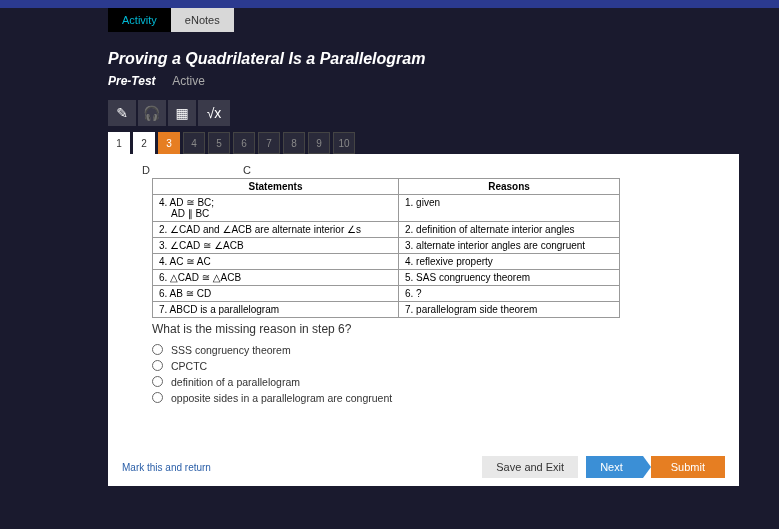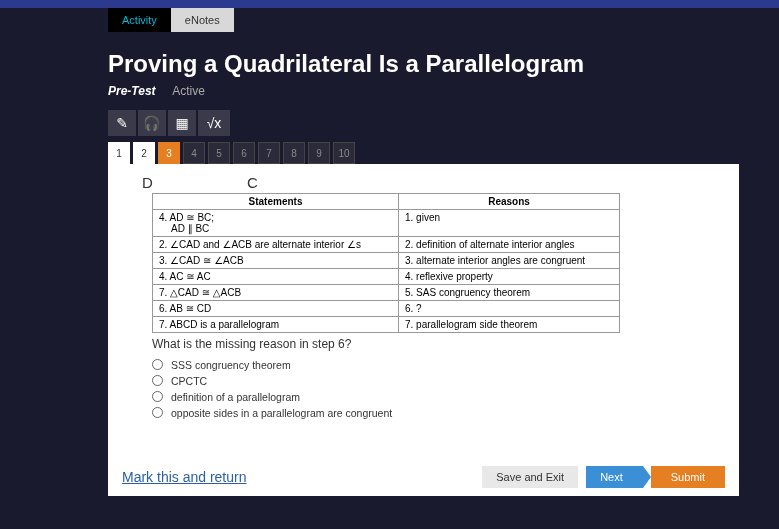--- a/index.html
+++ b/index.html
@@ -2,43 +2,43 @@
 <html><head>
   <meta charset="utf-8">
   <style>
     * { margin: 0; padding: 0; box-sizing: border-box; font-family: Arial, sans-serif; }
     body { background: #1a1a2e; width: 779px; height: 529px; overflow: hidden; position: relative; }
     .top-bar { background: #2b3a8f; height: 8px; width: 100%; }
     .tabs { display: flex; background: #1a1a2e; padding-left: 108px; }
     .tab { padding: 6px 14px; font-size: 11px; background: #d8d8d8; color: #333; cursor: pointer; }
     .tab.active { background: #000000; color: #00b8d4; }
     .header-section { padding: 18px 0 12px 108px; color: #fff; }
-    .lesson-title { font-size: 24px; font-weight: bold; margin-bottom: 6px; }
+    .lesson-title { font-size: 16px; font-weight: bold; margin-bottom: 6px; font-style: italic; }
     .lesson-sub { font-size: 12px; }
     .lesson-sub .pre { font-weight: bold; margin-right: 14px; font-style: italic; }
     .lesson-sub .active { color: #aaa; }
     .tools { display: flex; gap: 2px; padding-left: 108px; margin-bottom: 6px; }
     .tool-btn { width: 28px; height: 26px; background: #3a3a4a; display: flex; align-items: center; justify-content: center; cursor: pointer; color: #fff; font-size: 14px; }
     .tool-btn.wide { width: 32px; }
     .q-nav { display: flex; gap: 3px; padding-left: 108px; margin-bottom: 0; }
     .q-num { width: 22px; height: 22px; display: flex; align-items: center; justify-content: center; font-size: 10px; background: #2a2a3a; color: #888; border: 1px solid #444; cursor: pointer; }
     .q-num.done { background: #fff; color: #333; border-color: #fff; }
     .q-num.current { background: #e67e22; color: #fff; border-color: #e67e22; }
     .content { background: #fff; margin-left: 108px; margin-right: 40px; padding: 10px 14px 8px 14px; height: 332px; position: relative; }
-    .diagram-labels { font-size: 15px; color: #333; margin-bottom: 2px; }
+    .diagram-labels { font-size: 11px; color: #333; margin-bottom: 2px; }
     .diagram-labels .d-lbl { margin-left: 20px; margin-right: 90px; }
     .proof-table { border-collapse: collapse; font-size: 10px; margin-left: 30px; margin-top: 2px; width: 468px; }
     .proof-table th, .proof-table td { border: 1px solid #999; padding: 2px 6px; text-align: left; vertical-align: top; }
     .proof-table th { text-align: center; font-weight: bold; background: #fff; }
     .question-text { font-size: 12px; margin: 4px 0 8px 30px; color: #333; }
     .options { margin-left: 30px; }
     .option { display: flex; margin-bottom: 4px; font-size: 10.5px; color: #333; cursor: pointer; }
     .radio { width: 11px; height: 11px; border: 1.5px solid #666; border-radius: 50%; margin-right: 8px; flex-shrink: 0; }
     .footer { position: absolute; bottom: 8px; left: 14px; right: 14px; display: flex; align-items: center; justify-content: space-between; }
-    .mark-link { font-size: 14px; color: #2b5fa8; text-decoration: underline; cursor: pointer; }
+    .mark-link { font-size: 10px; color: #2b5fa8; cursor: pointer; }
     .btn-group { display: flex; gap: 8px; }
     .btn { padding: 5px 14px; font-size: 11px; cursor: pointer; border: none; position: relative; }
     .btn-save { background: #e8e8e8; color: #333; }
     .btn-next { background: #3b8fd6; color: #fff; padding-right: 20px; }
     .btn-next::after { content: ''; position: absolute; right: 0; top: 0; bottom: 0; width: 0; height: 0; border-top: 11px solid transparent; border-bottom: 11px solid transparent; border-left: 8px solid #3b8fd6; transform: translateX(8px); }
     .btn-submit { background: #e67e22; color: #fff; padding-left: 20px; padding-right: 20px; }
   </style>
 </head>
 <body>
 
@@ -99,21 +99,21 @@
     </tr>
     <tr>
       <td>3. ∠CAD ≅ ∠ACB</td>
       <td>3. alternate interior angles are congruent</td>
     </tr>
     <tr>
       <td>4. AC ≅ AC</td>
       <td>4. reflexive property</td>
     </tr>
     <tr>
-      <td>7. △CAD ≅ △ACB</td>
+      <td>6. △CAD ≅ △ACB</td>
       <td>5. SAS congruency theorem</td>
     </tr>
     <tr>
       <td>6. AB ≅ CD</td>
       <td>6. ?</td>
     </tr>
     <tr>
       <td>7. ABCD is a parallelogram</td>
       <td>7. parallelogram side theorem</td>
     </tr>

